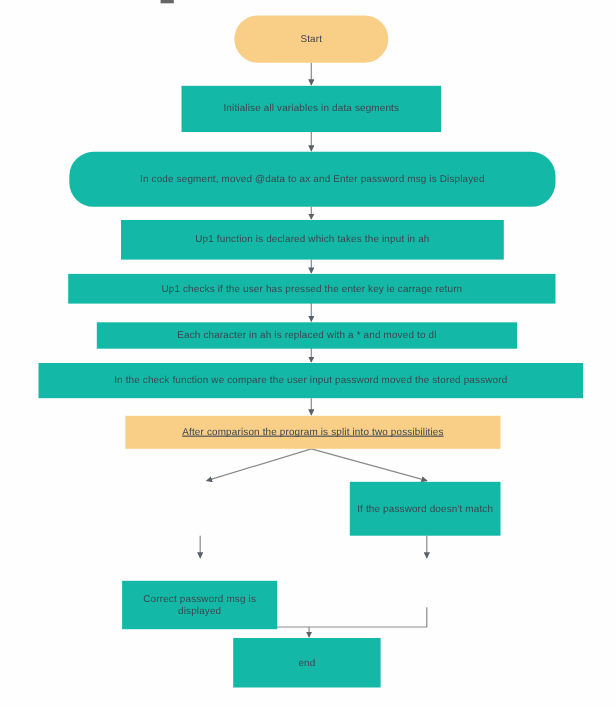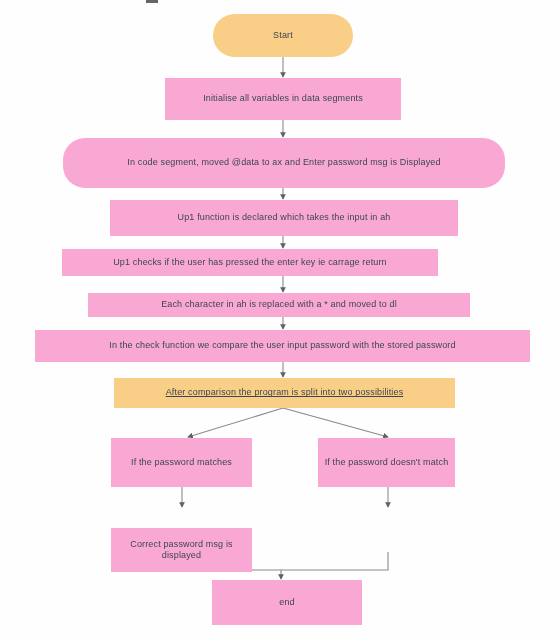--- a/index.html
+++ b/index.html
@@ -34,21 +34,21 @@
     justify-content: center;
     text-align: center;
     color: #3c4650;
     font-size: 9px;
     line-height: 1.25;
     letter-spacing: 0.15px;
     padding: 8px 6px;
     z-index: 2;
   }
   .proc {
-    background: #f9a8d4;
+    background: #14b8a6;
   }
   .decision-note {
     background: #f9cf87;
   }
   .terminator {
     background: #f9cf87;
     border-radius: 999px;
   }
   .artifact {
     position: absolute;
@@ -93,30 +93,29 @@
   </svg>
 
   <div class="node terminator" style="left:213px; top:14px; width:140px; height:43px;">Start</div>
 
   <div class="node proc" style="left:165px; top:78px; width:236px; height:42px;">Initialise all variables in data segments</div>
 
   <div class="node proc" style="left:63px; top:138px; width:442px; height:50px;border-radius:22px;">In code segment, moved @data to ax and Enter password msg is Displayed</div>
 
   <div class="node proc" style="left:110px; top:200px; width:348px; height:36px;">Up1 function is declared which takes the input in ah</div>
 
-  <div class="node proc" style="left:62px; top:249px; width:376px; height:27px;">Up1 checks if the user has pressed the enter key ie carrage return</div>
+  <div class="node proc" style="left:62px; top:249px; width:443px; height:27px;">Up1 checks if the user has pressed the enter key ie carrage return</div>
 
   <div class="node proc" style="left:88px; top:293px; width:382px; height:24px;">Each character in ah is replaced with a * and moved to dl</div>
 
-  <div class="node proc" style="left:35px; top:330px; width:495px; height:32px;">In the check function we compare the user input password with the stored password</div>
+  <div class="node proc" style="left:35px; top:330px; width:495px; height:32px;">In the check function we compare the user input password moved the stored password</div>
 
   <div class="node decision-note" style="left:114px; top:378px; width:341px; height:30px;text-decoration:underline;">After comparison the program is split into two possibilities</div>
 
-  <div class="node proc" style="left:111px; top:438px; width:141px; height:49px;">If the password matches</div>
 
   <div class="node proc" style="left:318px; top:438px; width:137px; height:49px;">If the password doesn't match</div>
 
   <div class="node proc" style="left:111px; top:528px; width:141px; height:44px;">Correct password msg is displayed</div>
 
 
-  <div class="node proc" style="left:212px; top:580px; width:150px; height:45px;">end</div>
+  <div class="node proc" style="left:212px; top:580px; width:134px; height:45px;">end</div>
 
 </div>
 
 </body></html>

